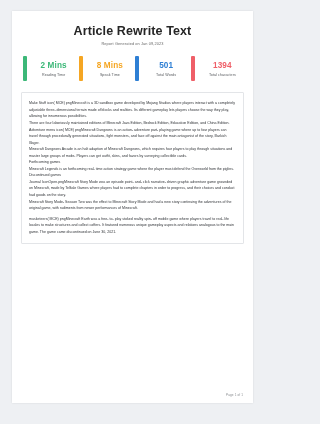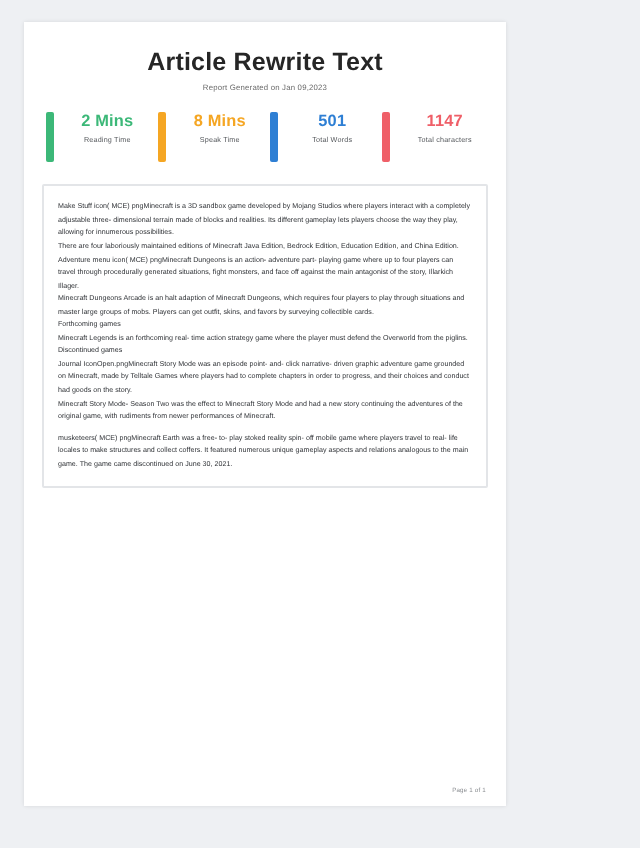--- a/index.html
+++ b/index.html
@@ -50,21 +50,21 @@
   
   .stats-row {
     display: flex;
     justify-content: center;
     align-items: stretch;
     margin-top: 10px;
     padding: 0 8px;
   }
   .stat-item {
     display: flex;
-    align-items: flex-start;
+    align-items: center;
     flex: 1 1 0;
     justify-content: center;
   }
   .stat-bar {
     width: 4px;
     height: 25px;
     border-radius: 1px;
     flex: none;
   }
   .stat-text {
@@ -156,21 +156,21 @@
       <div class="stat-bar" style="background:#2e7fd4"></div>
       <div class="stat-text">
         <div class="stat-value" style="color:#2e7fd4">501</div>
         <div class="stat-label">Total Words</div>
       </div>
     </div>
 
     <div class="stat-item">
       <div class="stat-bar" style="background:#ef5f68"></div>
       <div class="stat-text">
-        <div class="stat-value" style="color:#ef5f68">1147</div>
+        <div class="stat-value" style="color:#ef5f68">1394</div>
         <div class="stat-label">Total characters</div>
       </div>
     </div>
 
   </div>
 
   <div class="content-box">
     <p class="para">Make Stuff icon( MCE) pngMinecraft is a 3D sandbox game developed by Mojang Studios where players interact with a completely adjustable three- dimensional terrain made of blocks and realities. Its different gameplay lets players choose the way they play, allowing for innumerous possibilities.</p>
     <p class="para">There are four laboriously maintained editions of Minecraft Java Edition, Bedrock Edition, Education Edition, and China Edition.</p>
     <p class="para">Adventure menu icon( MCE) pngMinecraft Dungeons is an action- adventure part- playing game where up to four players can travel through procedurally generated situations, fight monsters, and face off against the main antagonist of the story, Illarkich Illager.</p>

